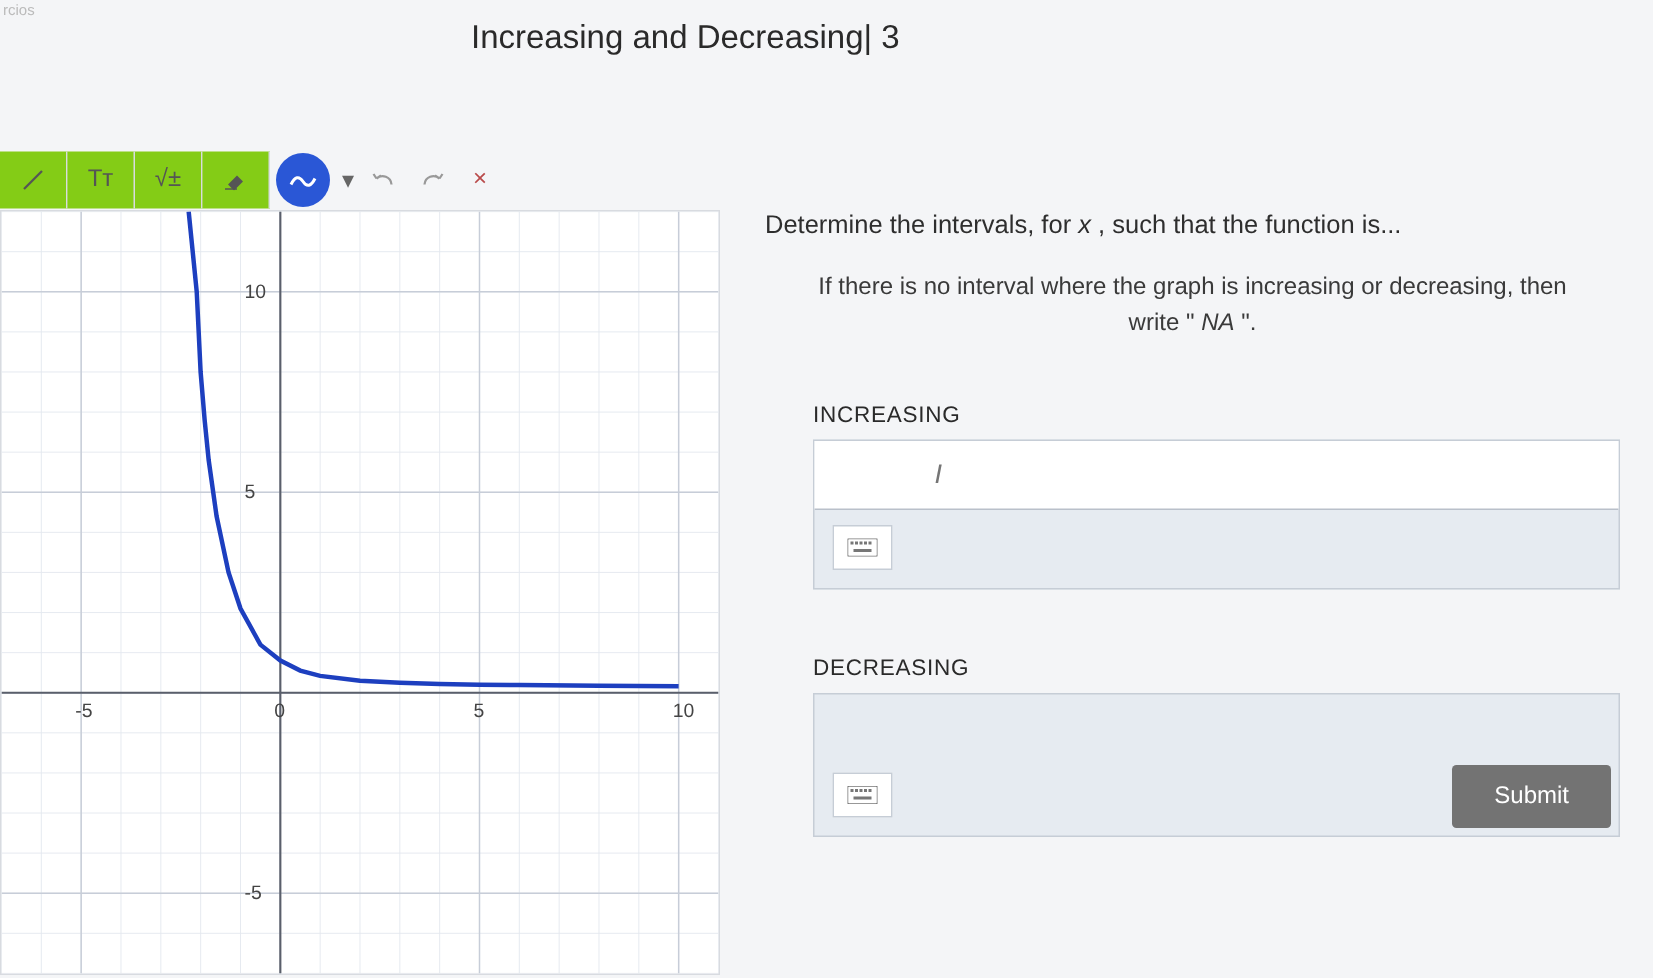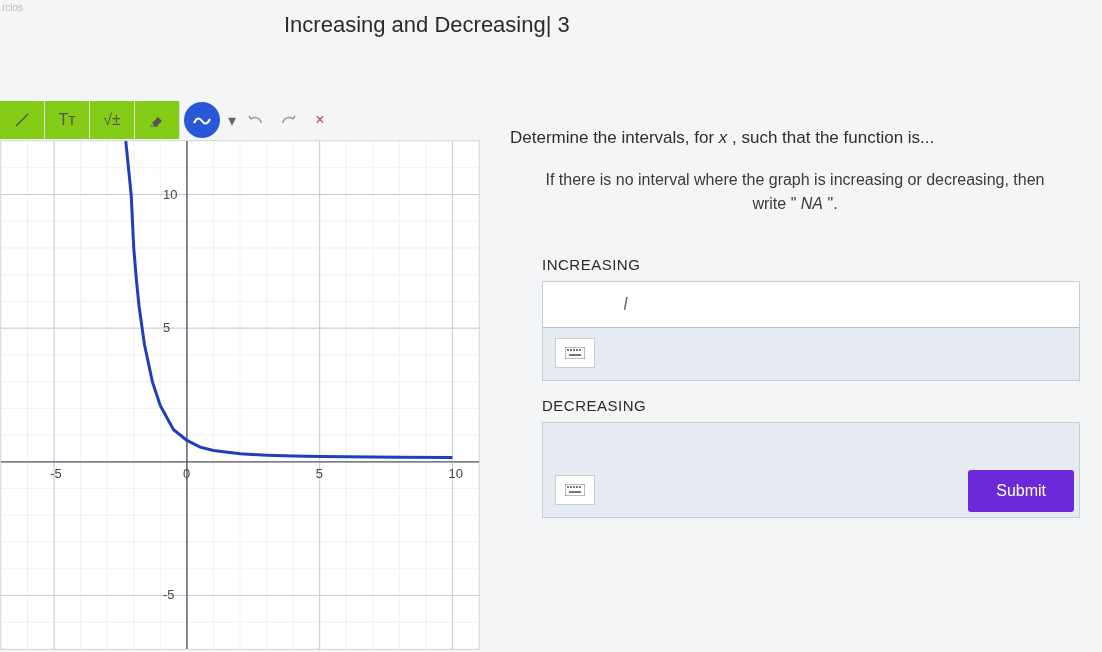--- a/index.html
+++ b/index.html
@@ -8,21 +8,21 @@
     background: #f4f5f7;
     width: 1102px;
     height: 652px;
     overflow: hidden;
     position: relative;
     color: #2a2a2a;
   }
   .page-title {
     position: absolute;
     top: 12px;
-    left: 284px;
+    left: 314px;
     font-size: 22px;
     font-weight: 400;
     color: #2a2a2a;
   }
   .toolbar {
     position: absolute;
     top: 100px;
     left: 0;
     display: flex;
     align-items: center;
@@ -74,32 +74,33 @@
   .right-col {
     position: absolute;
     top: 128px;
     left: 510px;
     width: 570px;
   }
   .prompt-main {
     font-size: 17px;
     color: #2e2e2e;
     margin-bottom: 20px;
+    margin-top: 12px;
   }
   .prompt-main .xvar { font-style: italic; }
   .prompt-sub {
     font-size: 16px;
     color: #3a3a3a;
     text-align: center;
     margin: 12px 28px 40px 28px;
     line-height: 1.5;
   }
   .prompt-sub .na { font-style: italic; }
 
-  .field-block { margin-bottom: 16px; padding-left: 32px; }
+  .field-block { margin-bottom: 44px; padding-left: 32px; }
   .field-label {
     font-size: 15px;
     letter-spacing: .5px;
     color: #2a2a2a;
     margin-bottom: 8px;
   }
   .field-wrap {
     background: #e6ebf1;
     border: 1px solid #c6cdd6;
     padding: 0 0 10px 0;
@@ -123,21 +124,21 @@
     border: 1px solid #c6cdd6;
     display: flex;
     align-items: center;
     justify-content: center;
     margin: 10px 0 2px 12px;
     font-size: 13px;
     color: #666;
   }
   .submit-btn {
     float: right;
-    background: #6d28d9;
+    background: #737373;
     color: #fff;
     border: none;
     padding: 12px 28px;
     font-size: 16px;
     border-radius: 3px;
     margin-top: -48px;
     margin-right: 6px;
   }
   .watermark {
     position:absolute;

